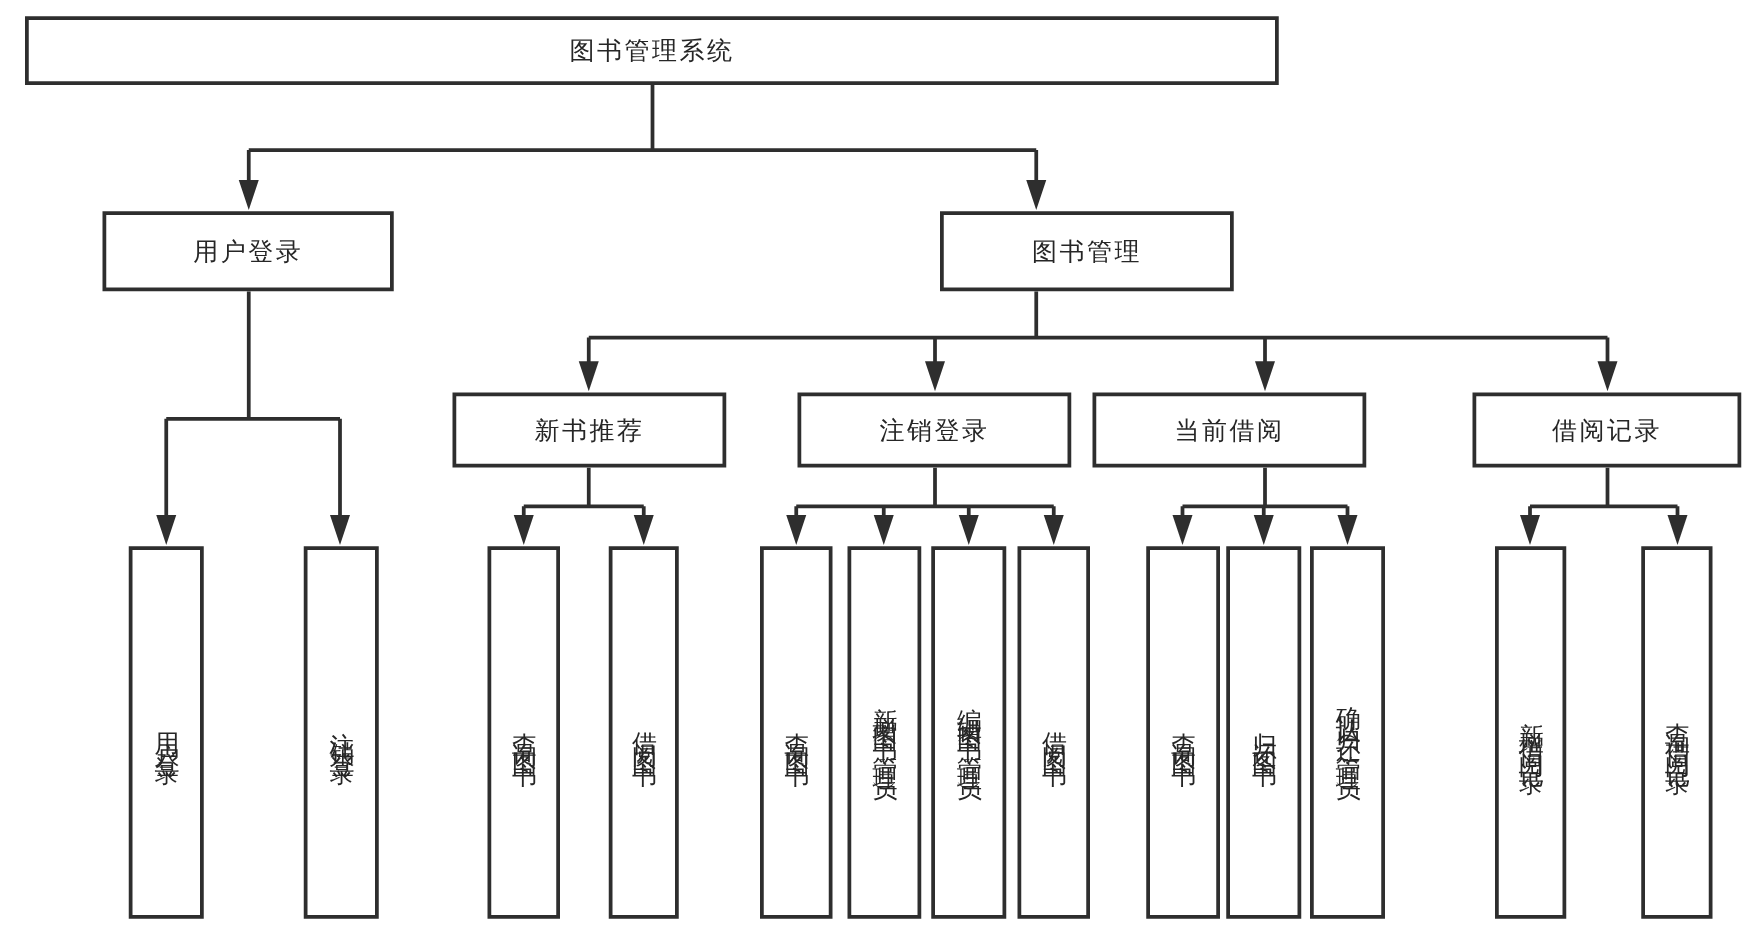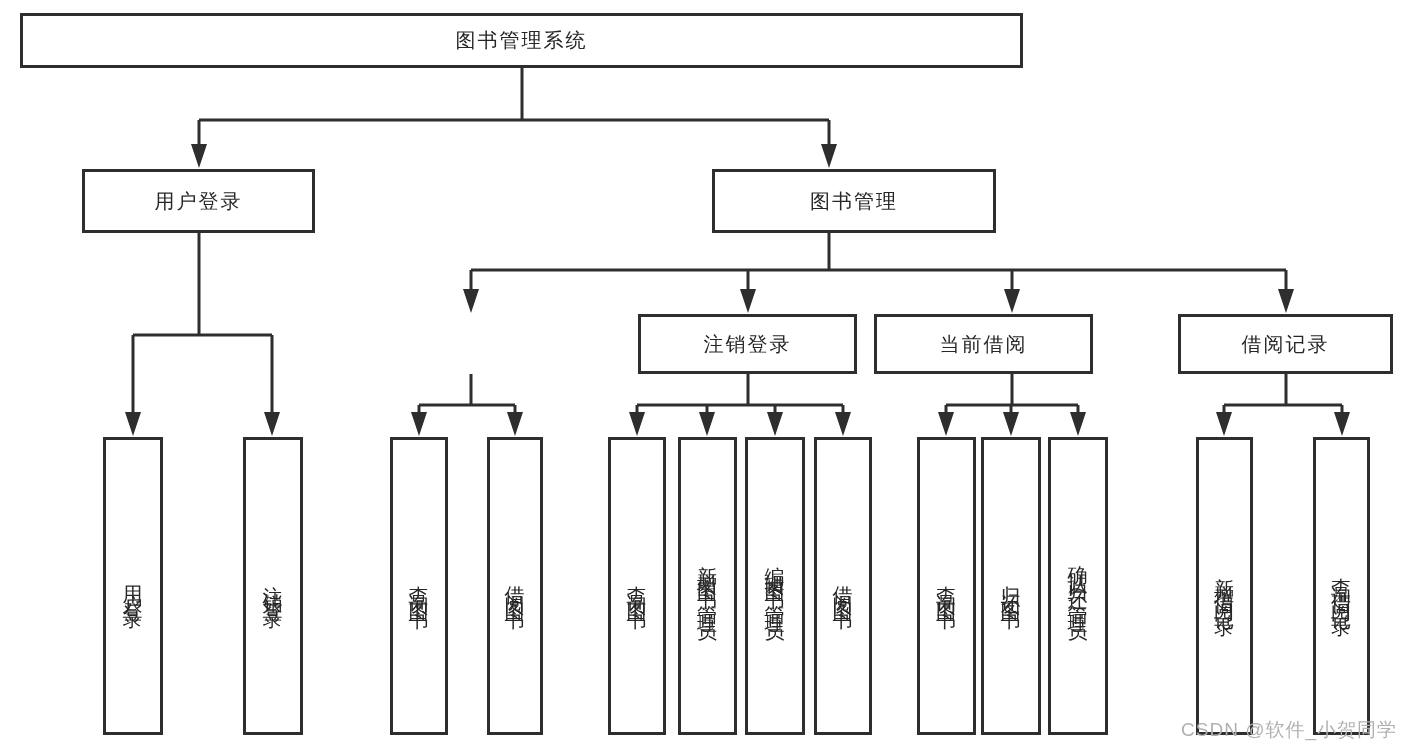--- a/index.html
+++ b/index.html
@@ -84,24 +84,27 @@
     </g>
   </svg>
 
   <div class="node h" style="left:20px;top:13px;width:1003px;height:55px">
     <span>图书管理系统</span>
   </div>
 
   <div class="node h" style="left:82px;top:169px;width:233px;height:64px">
     <span>用户登录</span>
   </div>
-  <div class="node h" style="left:712px;top:169px;width:284px;height:64px">
+  <div class="node h" style="left:752px;top:169px;width:235px;height:64px">
     <span>图书管理</span>
   </div>
 
+  <div class="node h" style="left:362px;top:314px;width:219px;height:60px">
+    <span>新书推荐</span>
+  </div>
   <div class="node h" style="left:638px;top:314px;width:219px;height:60px">
     <span>注销登录</span>
   </div>
   <div class="node h" style="left:874px;top:314px;width:219px;height:60px">
     <span>当前借阅</span>
   </div>
   <div class="node h" style="left:1178px;top:314px;width:215px;height:60px">
     <span>借阅记录</span>
   </div>
 
@@ -142,15 +145,14 @@
     <span class="vtext">确认归还（管理员）</span>
   </div>
 
   <div class="node v" style="left:1196px;top:437px;width:57px;height:298px">
     <span class="vtext">新增借阅记录</span>
   </div>
   <div class="node v" style="left:1313px;top:437px;width:57px;height:298px">
     <span class="vtext">查询借阅记录</span>
   </div>
 
-  <div class="watermark">CSDN @软件_小贺同学</div>
 
 </div>
 
 </body></html>

